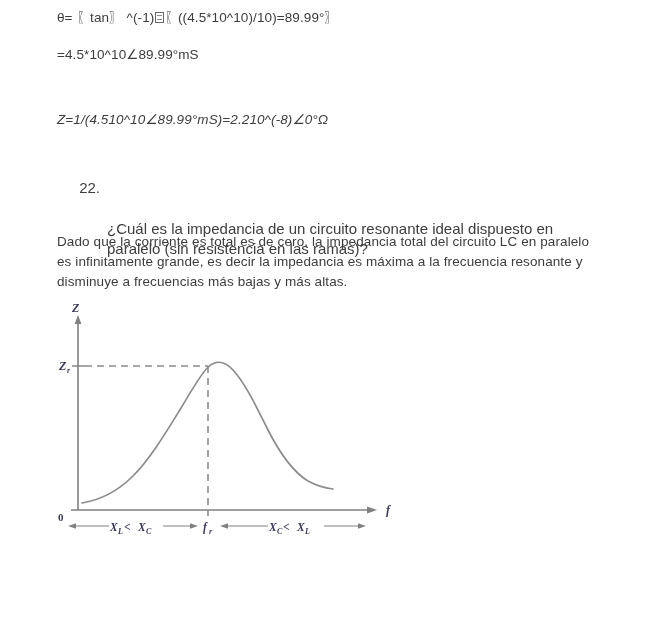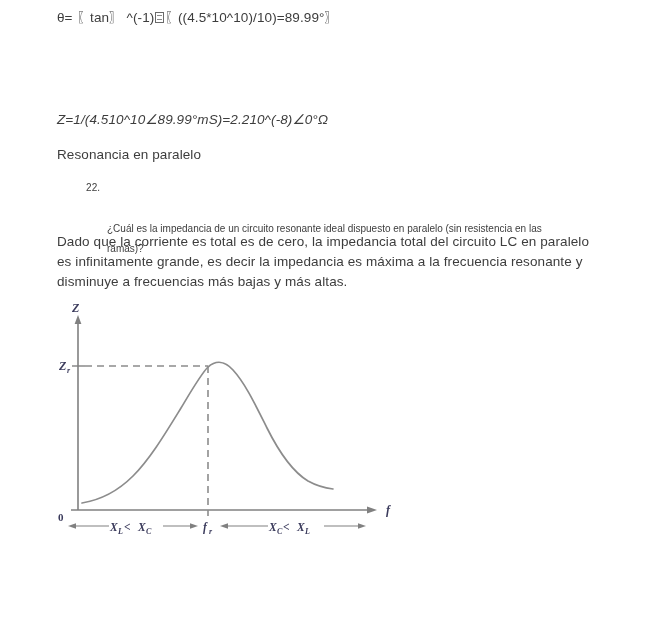--- a/index.html
+++ b/index.html
@@ -52,21 +52,21 @@
     left: 1px; right: 1px;
     height: 1px;
     background: #8a8a8a;
   }
   .tofu::before { top: 2px; }
   .tofu::after  { top: 6px; }
 
   
   .numitem {
     position: absolute;
-    font-size: 10px;
+    font-size: 15px;
     line-height: 20px;
     color: #3d3d3d;
   }
   .numitem .num {
     position: absolute;
     left: 0;
     top: 0;
     width: 22px;
     text-align: right;
   }
@@ -122,25 +122,25 @@
     fill: #3b3b5c;
   }
 </style>
 </head>
 <body>
 
 <div class="doc">
 
   <div class="para" style="left:57px; top:8px; width:580px;" id="line-theta"><span>θ= 〖tan〗 ^(-1)</span><span class="tofu"></span><span>〖((4.5*10^10)/10)=89.99°〗</span></div>
 
+  <div class="para" style="left:57px; top:45px; width:580px;">=4.5*10^10∠89.99°mS</div>
 
 
   <div class="para italic" style="left:57px; top:110px; width:580px;">Z=1/(4.510^10∠89.99°mS)=2.210^(-8)∠0°Ω</div>
 
-  <div class="para" style="left:57px; top:145px; width:580px;">Resonancia en paralelo</div>
 
   <div class="numitem" style="left:78px; top:178px; width:500px;">
     <span class="num">22.</span>
     <span class="txt">¿Cuál es la impedancia de un circuito resonante ideal dispuesto en paralelo (sin resistencia en las ramas)?</span>
   </div>
 
   <div class="para" style="left:57px; top:232px; width:546px;">Dado que la corriente es total es de cero, la impedancia total del circuito LC en paralelo es infinitamente grande, es decir la impedancia es máxima a la frecuencia resonante y disminuye a frecuencias más bajas y más altas.</div>
 
   <div class="figure">
     <svg width="350" height="240" viewBox="0 0 350 240">

